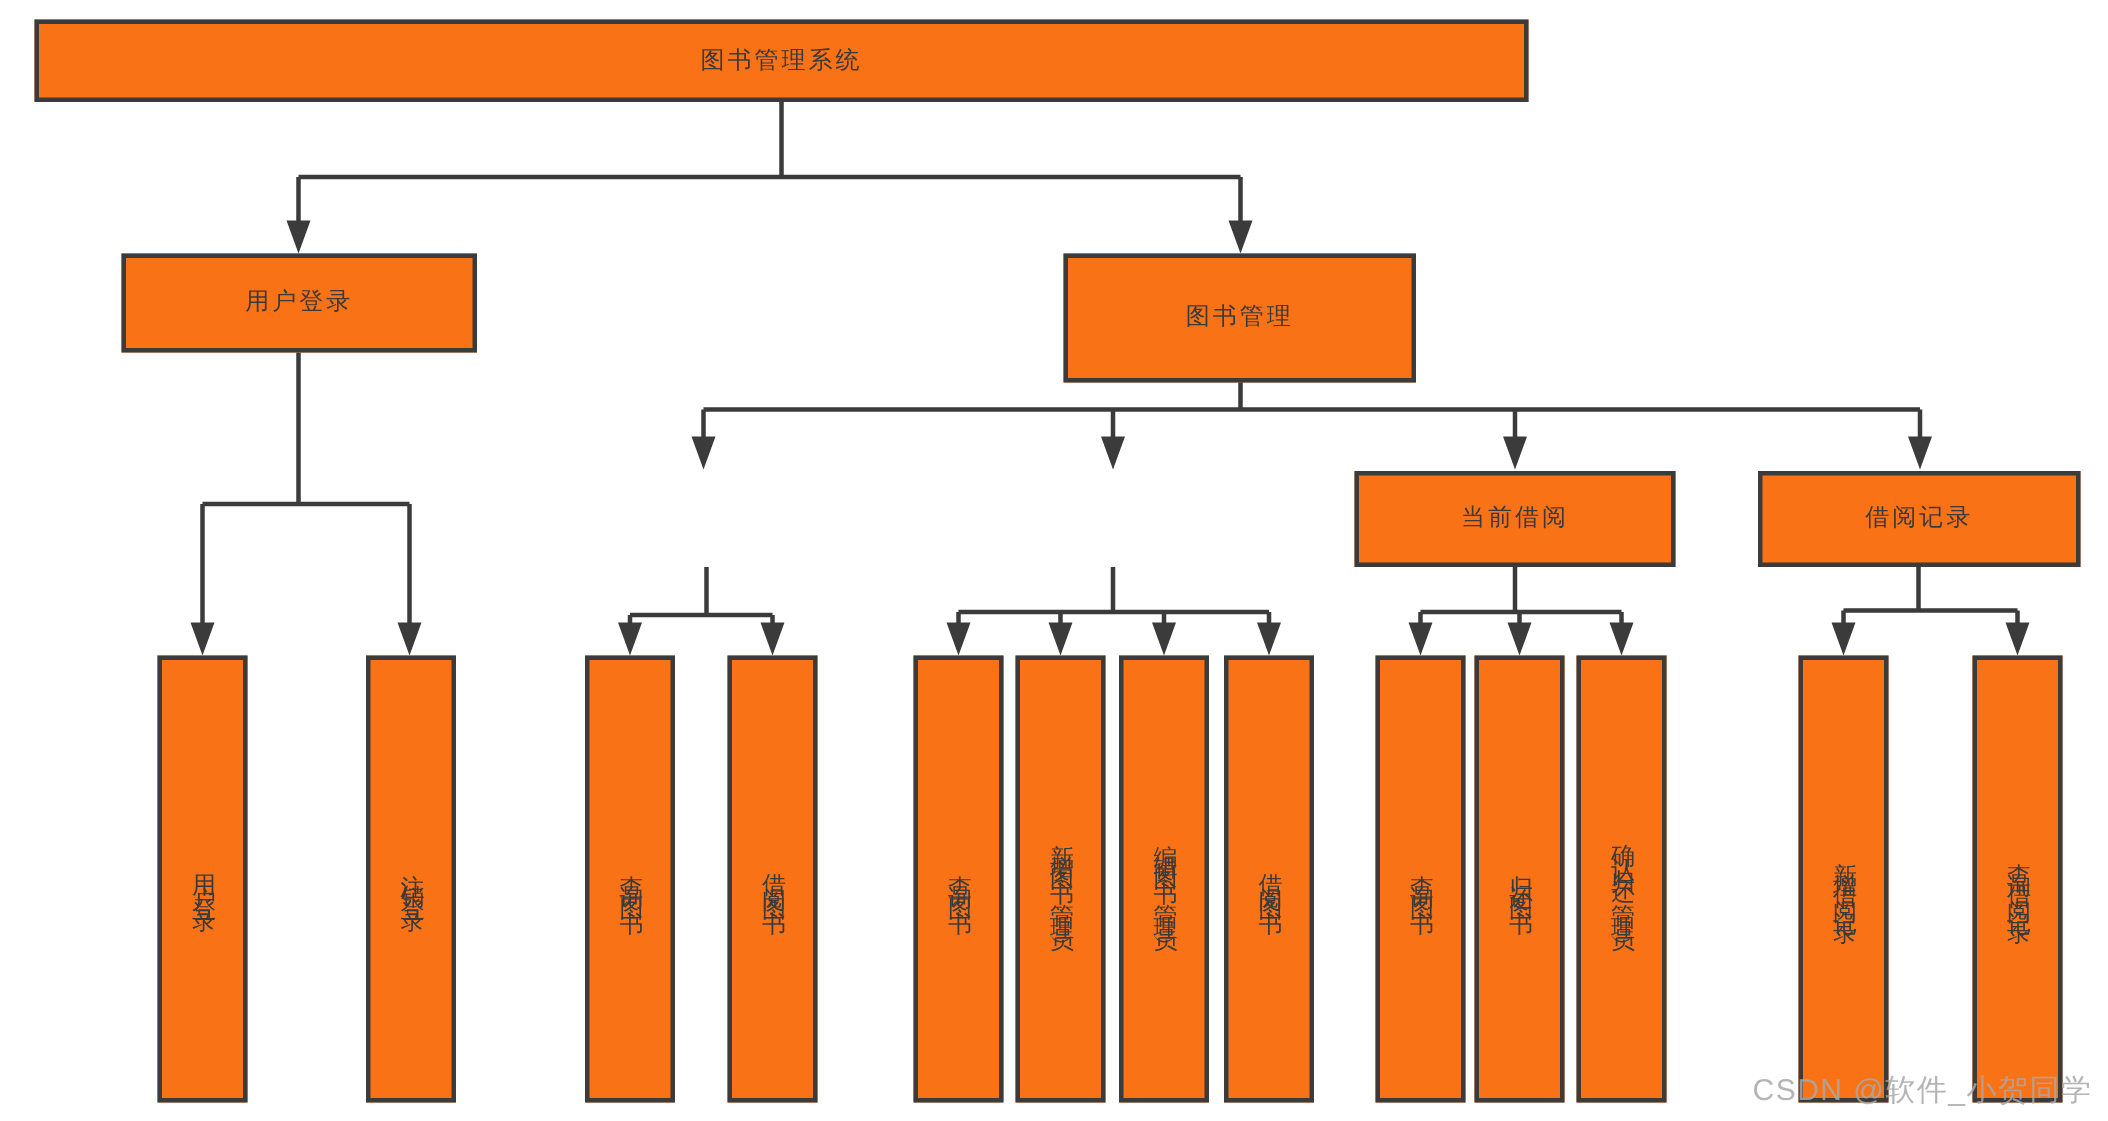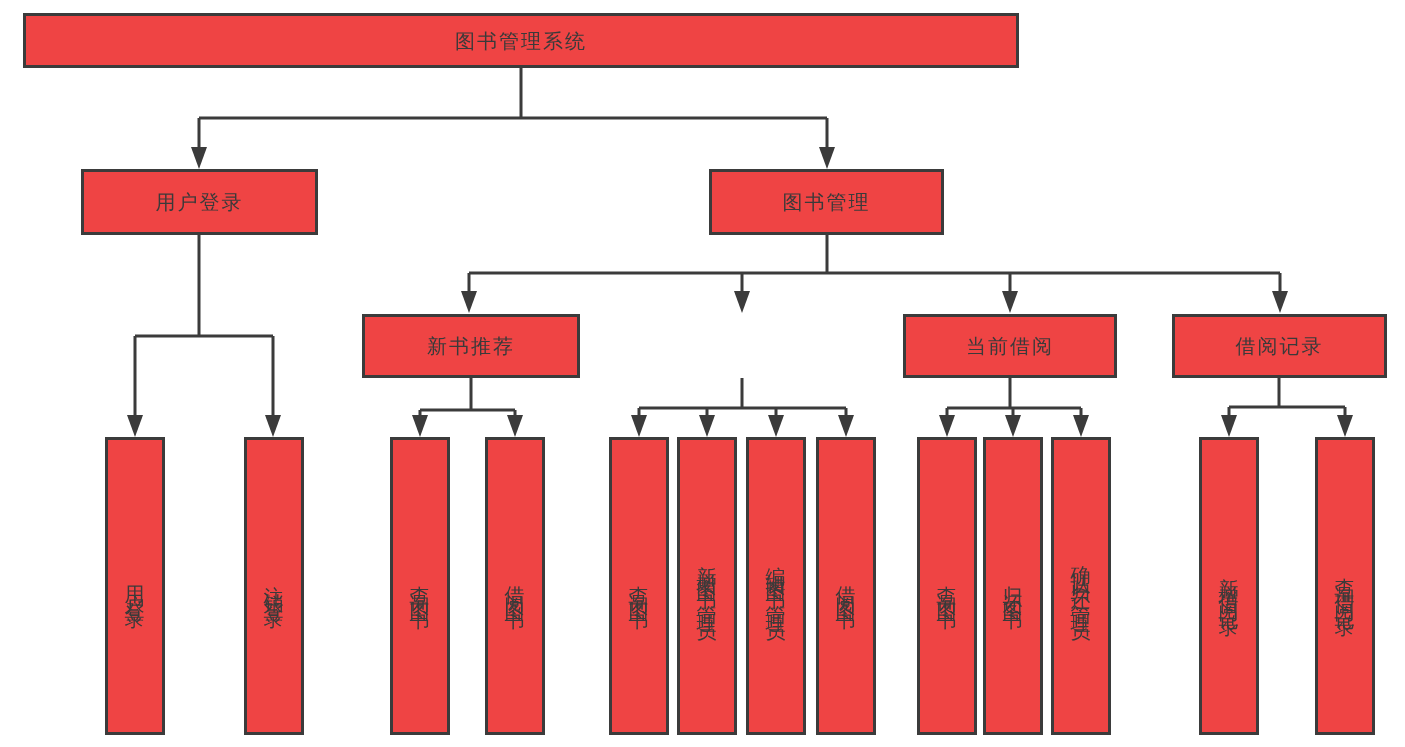--- a/index.html
+++ b/index.html
@@ -28,26 +28,26 @@
     fill: none;
   }
   #wires path.arrow {
     fill: #3b3b3b;
     stroke: none;
   }
   .node {
     position: absolute;
     box-sizing: border-box;
     border: 3px solid #3b3b3b;
-    background: #ef4444;
+    background: #f97316;
     color: #3a3a3a;
     display: flex;
     align-items: center;
     justify-content: center;
-    font-size: 20px;
+    font-size: 16px;
     line-height: 1;
     white-space: nowrap;
   }
   .node.h {
     letter-spacing: 2px;
   }
   .node.v {
     writing-mode: vertical-rl;
     text-orientation: mixed;
     letter-spacing: 8px;
@@ -107,23 +107,22 @@
     <g>
       <path class="line" d="M1279 378 L1279 407 M1229 407 L1345 407 M1229 407 L1229 416 M1345 407 L1345 416"></path>
       <path class="arrow" d="M1221 415 L1237 415 L1229 437 Z"></path>
       <path class="arrow" d="M1337 415 L1353 415 L1345 437 Z"></path>
     </g>
   </svg>
 
   <div class="node h" style="left:23px; top:13px; width:996px; height:55px;">图书管理系统</div>
 
   <div class="node h" style="left:81px; top:169px; width:237px; height:66px;">用户登录</div>
-  <div class="node h" style="left:709px; top:169px; width:235px; height:66px;">图书管理</div>
+  <div class="node h" style="left:709px; top:169px; width:235px; height:86px;">图书管理</div>
 
-  <div class="node h" style="left:362px; top:314px; width:218px; height:64px;">新书推荐</div>
   <div class="node h" style="left:903px; top:314px; width:214px; height:64px;text-align:center;">当前借阅</div>
   <div class="node h" style="left:1172px; top:314px; width:215px; height:64px;">借阅记录</div>
 
   <div class="node v" style="left:105px; top:437px; width:60px; height:298px;">用户登录</div>
   <div class="node v" style="left:244px; top:437px; width:60px; height:298px;">注销登录</div>
 
   <div class="node v" style="left:390px; top:437px; width:60px; height:298px;">查询图书</div>
   <div class="node v" style="left:485px; top:437px; width:60px; height:298px;">借阅图书</div>
 
   <div class="node v" style="left:609px; top:437px; width:60px; height:298px;">查询图书</div>
@@ -131,14 +130,15 @@
   <div class="node v" style="left:746px; top:437px; width:60px; height:298px;">编辑图书（管理员）</div>
   <div class="node v" style="left:816px; top:437px; width:60px; height:298px;">借阅图书</div>
 
   <div class="node v" style="left:917px; top:437px; width:60px; height:298px;">查询图书</div>
   <div class="node v" style="left:983px; top:437px; width:60px; height:298px;">归还图书</div>
   <div class="node v" style="left:1051px; top:437px; width:60px; height:298px;">确认归还（管理员）</div>
 
   <div class="node v" style="left:1199px; top:437px; width:60px; height:298px;">新增借阅记录</div>
   <div class="node v" style="left:1315px; top:437px; width:60px; height:298px;">查询借阅记录</div>
 
+  <div class="watermark">CSDN @软件_小贺同学</div>
 
 </div>
 
 </body></html>

